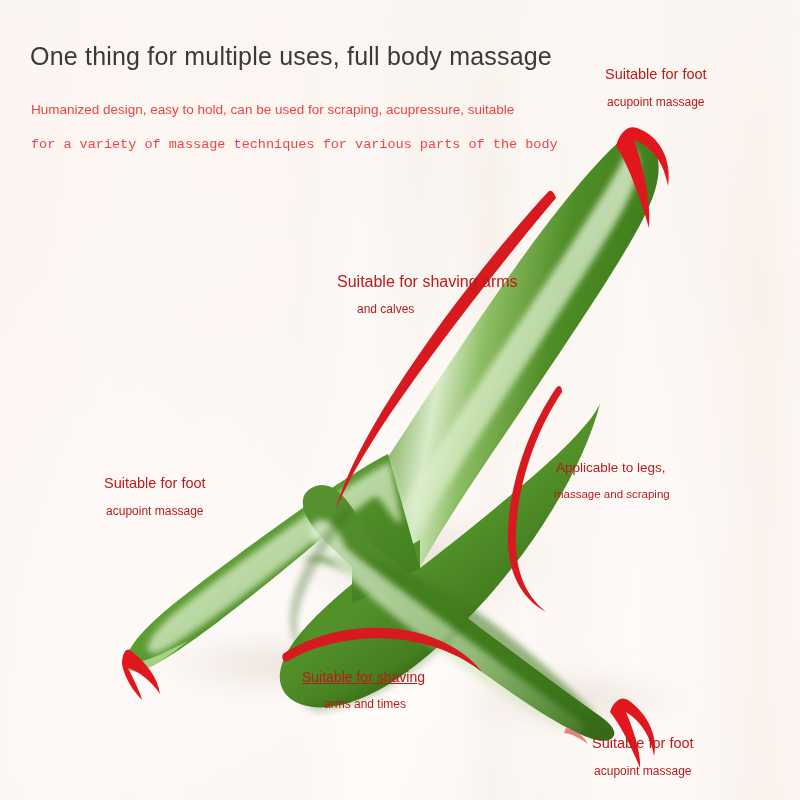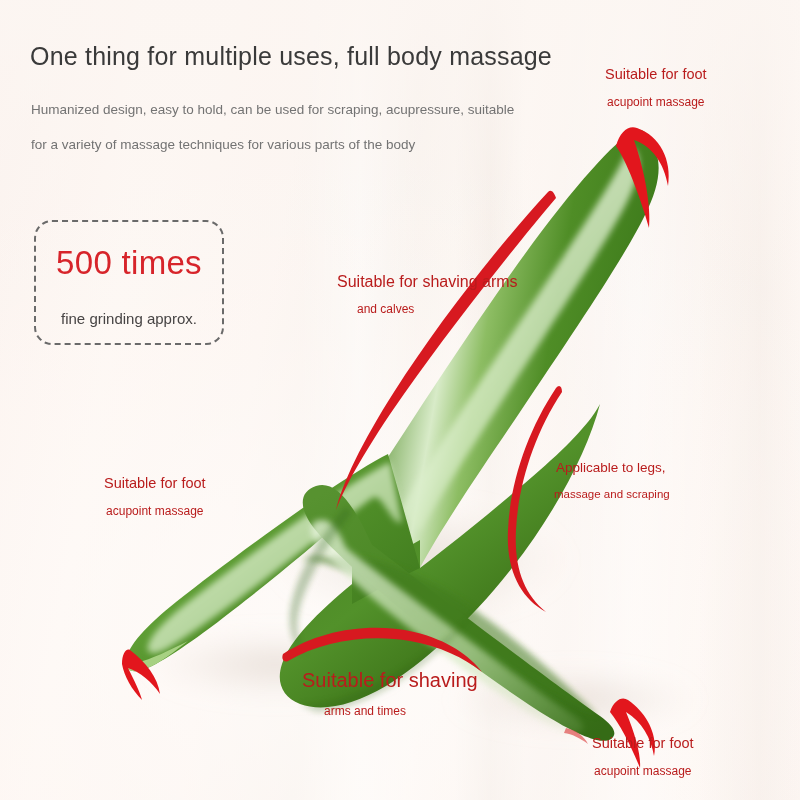--- a/index.html
+++ b/index.html
@@ -71,25 +71,25 @@
     top: 42px;
     font-size: 25px;
     color: #3a3a3a;
     letter-spacing: .2px;
     white-space: nowrap;
   }
   .sub {
     position: absolute;
     left: 31px;
     font-size: 13.5px;
-    color: #737373;
+    color: #ef4444;
     white-space: nowrap;
   }
   .sub.l1 { top: 102px; }
-  .sub.l2 { top: 137px; }
+  .sub.l2 { top: 137px; font-family: Liberation Mono, monospace; }
 
   .badge {
     position: absolute;
     left: 34px;
     top: 220px;
     width: 190px;
     height: 125px;
     border: 2px dashed #6a6a6a;
     border-radius: 18px;
     box-sizing: border-box;
@@ -127,21 +127,21 @@
   #co-arms .ln2 { font-size: 12px; margin-top: 11px; margin-left: 20px; }
 
   #co-legs      { left: 556px; top: 460px; }
   #co-legs .ln1 { font-size: 13.5px; }
   #co-legs .ln2 { font-size: 11.5px; margin-top: 13px; margin-left: -2px; }
 
   #co-left-foot      { left: 104px; top: 475px; }
   #co-left-foot .ln2 { margin-top: 13px; }
 
   #co-shaving      { left: 302px; top: 669px; }
-  #co-shaving .ln1 { font-size: 20px; }
+  #co-shaving .ln1 { font-size: 14px; text-decoration: underline; }
   #co-shaving .ln2 { font-size: 12px; margin-top: 12px; margin-left: 22px; }
 
   #co-bot-right      { left: 592px; top: 735px; }
   #co-bot-right .ln2 { margin-top: 13px; }
 </style>
 </head>
 <body>
 
 <div id="stage">
 
@@ -360,24 +360,20 @@
              C632,748 620,724 610,712
              C614,700 622,696 628,700 Z" fill="#e2161d"></path>
 
     <path d="M566,728 C576,730 584,736 588,744 C580,738 572,734 564,733 Z" fill="#e05a5a" opacity="0.75"></path>
   </svg>
 
   <div class="headline">One thing for multiple uses, full body massage</div>
   <div class="sub l1">Humanized design, easy to hold, can be used for scraping, acupressure, suitable</div>
   <div class="sub l2">for a variety of massage techniques for various parts of the body</div>
 
-  <div class="badge">
-    <div class="badge-main">500 times</div>
-    <div class="badge-sub">fine grinding approx.</div>
-  </div>
 
   <div class="callout" id="co-top-right">
     <div class="ln ln1 big">Suitable for foot</div>
     <div class="ln ln2 small">acupoint massage</div>
   </div>
 
   <div class="callout" id="co-arms">
     <div class="ln ln1">Suitable for shaving arms</div>
     <div class="ln ln2">and calves</div>
   </div>

